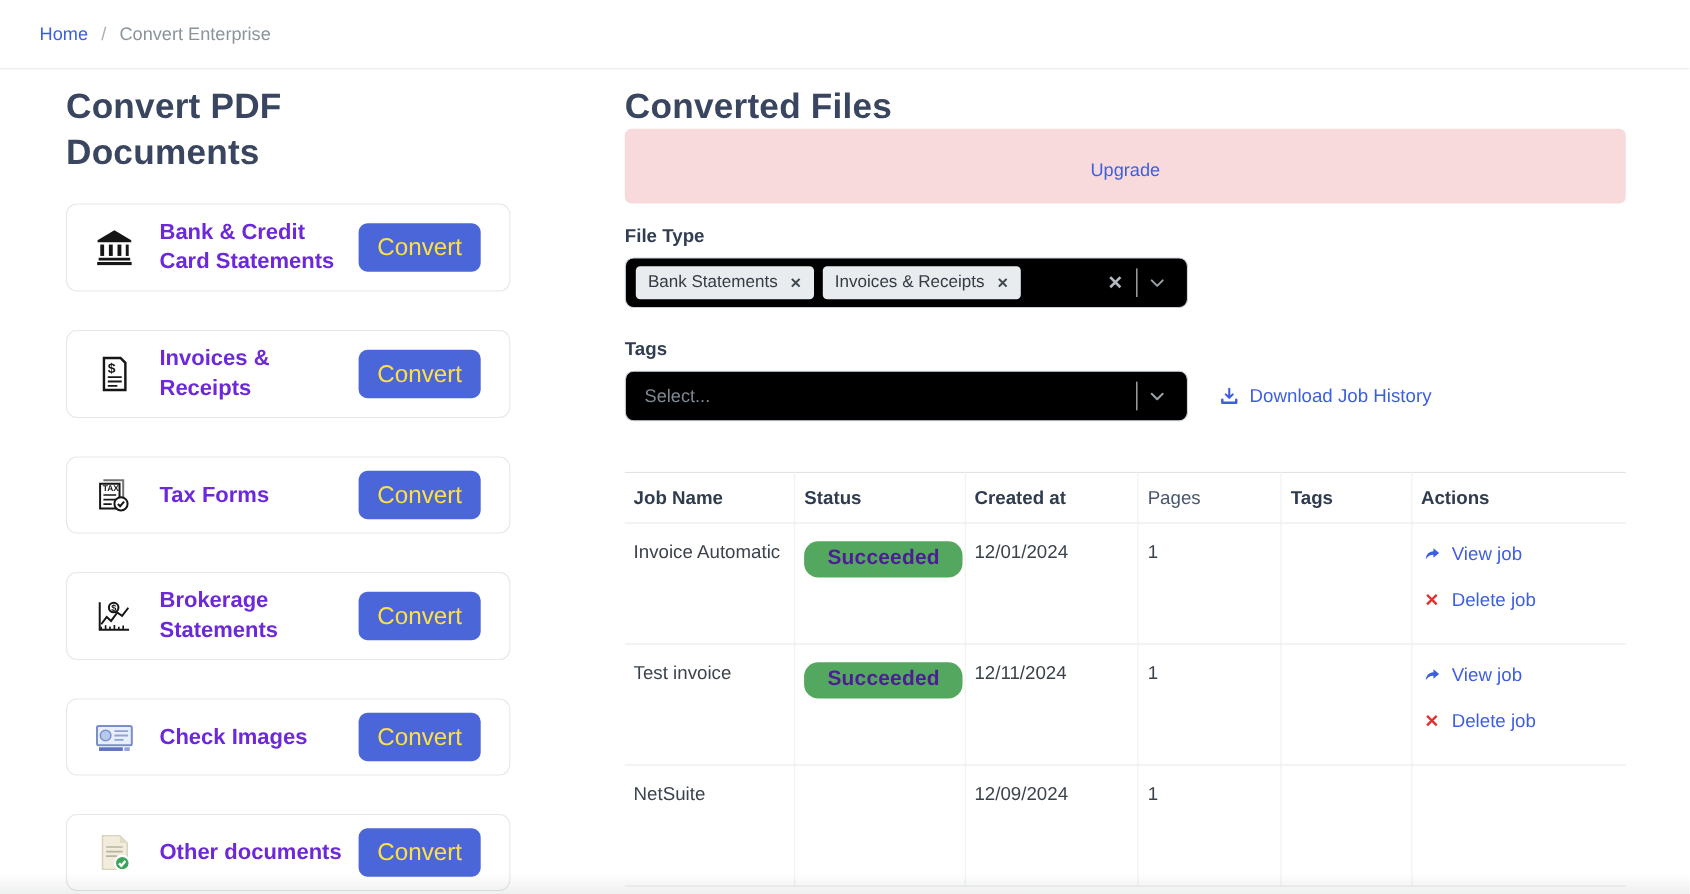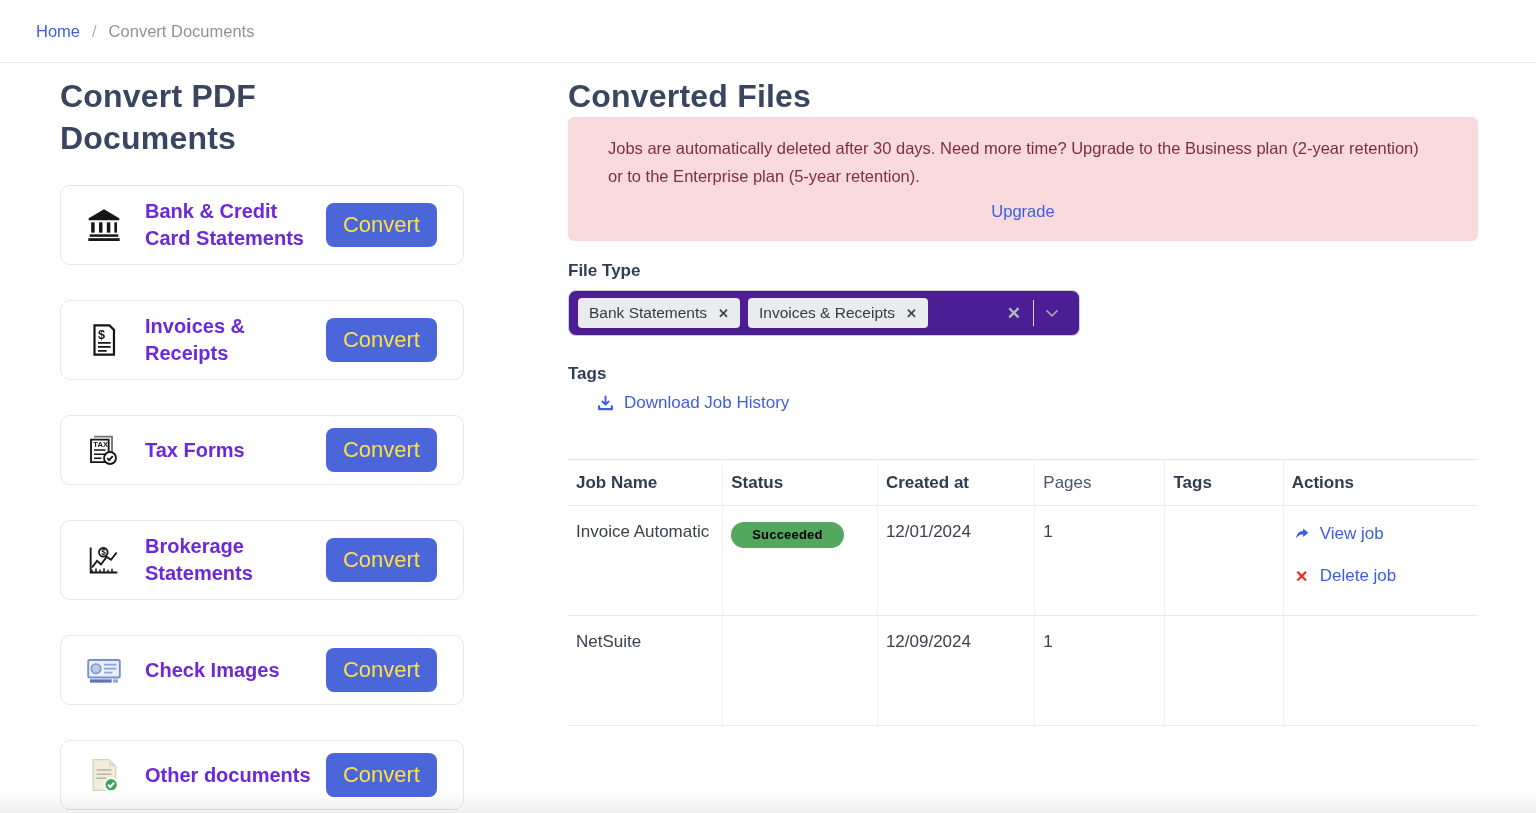--- a/index.html
+++ b/index.html
@@ -37,21 +37,21 @@
   
   .subtitle { font-size:16.5px; color:#68727f; margin:24px 0 16px; }
 
   .alert { background:#f8dadd; border-radius:6px; color:#7e2f3d; padding:17px 40px 16px;
            font-size:16.5px; line-height:28px; }
   .alert-link { display:block; text-align:center; color:#3d5ee0; margin-top:7px; cursor:pointer; }
 
   .filter-label { font-size:17px; font-weight:700; color:#313d52; margin:20px 0 9px; }
 
   .select { width:512px; min-height:46px; border:1px solid #ccd2d9; border-radius:8px;
-            display:flex; align-items:center; padding:5px 9px; cursor:pointer; background:#4c1d95; }
+            display:flex; align-items:center; padding:5px 9px; cursor:pointer; background:#000000; }
   .select-fill { flex:1; display:flex; align-items:center; flex-wrap:wrap; }
   .chip { background:#e9ecef; border-radius:4px; padding:6px 11px; font-size:15.5px;
           color:#343b44; display:inline-flex; align-items:center; margin:2px 8px 2px 0;
           white-space:nowrap; }
   .chip-x { font-weight:700; font-size:13px; color:#3f4750; margin-left:11px; cursor:pointer; }
   .placeholder { color:#7f8893; font-size:16.5px; padding-left:8px; }
   .sel-clear { color:#b3bac1; font-size:17px; font-weight:700; margin:0 12px; cursor:pointer; }
   .sel-div { width:1px; height:26px; background:#d4d9de; }
   .sel-chevron { margin:0 8px; display:flex; cursor:pointer; }
 
@@ -66,38 +66,38 @@
                        padding:9px 8px; }
   .jobs thead th { border-top:1px solid #dfe3e7; font-size:17px; font-weight:700;
                    color:#2f3b4e; padding:13px 8px 12px; }
   .jobs th:not(:last-child), .jobs td:not(:last-child){ border-right:1px solid #eef0f2; }
   .jobs thead th.th-light { font-weight:400; color:#49566b; }
   .col-name{width:17%} .col-status{width:17%} .col-created{width:17.3%}
   .col-pages{width:14.3%} .col-tags{width:13%} .col-actions{width:21.4%}
   .jobs td { height:110px; font-size:17px; color:#3a424c; padding-top:16px; }
   .td-name { white-space:nowrap; overflow:hidden; }
   .td-created, .td-pages { color:#272e37; }
-  .badge-success { display:inline-block; background:#54a75e; color:#000000; font-size:13px;
+  .badge-success { display:inline-block; background:#54a75e; color:#4c1d95; font-size:19px;
                    font-weight:700; padding:5px 21px 6px; border-radius:13px; letter-spacing:.2px; }
   .action-link { display:flex; align-items:center; color:#3d5ee0; font-size:17px;
                  cursor:pointer; margin-top:2px; }
   .action-link + .action-link { margin-top:22px; }
   .action-ico { width:20px; margin-right:8px; display:inline-flex; justify-content:center; }
   .del-x { color:#e03131; font-weight:800; font-size:16px; font-style:normal; }
 
   .bottom-scrim { position:fixed; left:0; right:0; bottom:0; height:20px; pointer-events:none;
                   background:linear-gradient(to bottom, rgba(40,45,50,0), rgba(40,45,50,.08)); }
 </style>
 </head>
 <body>
 
 <div class="topbar">
   <a class="crumb-home">Home</a>
   <span class="crumb-sep">/</span>
-  <span class="crumb-cur">Convert Documents</span>
+  <span class="crumb-cur">Convert Enterprise</span>
 </div>
 
 <div class="container">
 
   <div class="left-col">
     <h1 class="page-h">Convert PDF Documents</h1>
 
     <div class="card">
       <span class="card-icon">
         <svg width="40" height="40" viewBox="0 0 24 24">
@@ -183,21 +183,20 @@
       </span>
       <span class="card-label">Other documents</span>
       <button class="btn-convert">Convert</button>
     </div>
   </div>
 
   <div class="right-col">
     <h1 class="page-h">Converted Files</h1>
 
     <div class="alert">
-      <span>Jobs are automatically deleted after 30 days. Need more time? Upgrade to the Business plan (2-year retention) or to the Enterprise plan (5-year retention).</span>
       <a class="alert-link">Upgrade</a>
     </div>
 
     <div class="filter-label">File Type</div>
     <div class="select">
       <div class="select-fill">
         <span class="chip">
           <span>Bank Statements</span>
           <span class="chip-x">✕</span>
         </span>
@@ -210,20 +209,31 @@
       <span class="sel-div"></span>
       <span class="sel-chevron">
         <svg width="20" height="20" viewBox="0 0 24 24" fill="none" stroke="#99a1aa" stroke-width="2.2" stroke-linecap="round" stroke-linejoin="round">
             <path d="M6 9.5l6 6 6-6"></path>
           </svg>
       </span>
     </div>
 
     <div class="filter-label" style="margin-top:28px">Tags</div>
     <div class="tags-row">
+      <div class="select">
+        <div class="select-fill">
+          <span class="placeholder">Select...</span>
+        </div>
+        <span class="sel-div"></span>
+        <span class="sel-chevron">
+          <svg width="20" height="20" viewBox="0 0 24 24" fill="none" stroke="#99a1aa" stroke-width="2.2" stroke-linecap="round" stroke-linejoin="round">
+              <path d="M6 9.5l6 6 6-6"></path>
+            </svg>
+        </span>
+      </div>
       <a class="download-link">
         <svg width="19" height="19" viewBox="0 0 24 24" fill="none" stroke="#3d5ee0" stroke-width="2.4" stroke-linecap="round" stroke-linejoin="round">
           <path d="M12 3v10M8 9.5l4 4 4-4"></path>
             <path d="M4 15.5v3.7h16v-3.7" stroke-width="2.8"></path>
         </svg>
         <span>Download Job History</span>
       </a>
     </div>
 
     <table class="jobs">
@@ -253,20 +263,41 @@
               </span>
               <span>View job</span>
             </a>
             <a class="action-link">
               <span class="action-ico del-x">✕</span>
               <span>Delete job</span>
             </a>
           </td>
         </tr>
         <tr>
+          <td class="td-name">Test invoice</td>
+          <td><span class="badge-success">Succeeded</span></td>
+          <td class="td-created">12/11/2024</td>
+          <td class="td-pages">1</td>
+          <td></td>
+          <td>
+            <a class="action-link">
+              <span class="action-ico">
+                <svg width="18" height="18" viewBox="0 0 24 24">
+                    <path fill="#3d5ee0" d="M13.5 4.5v3.6C7.8 8.4 4.8 12 4.2 18c2.6-3.9 5.4-5.6 9.3-5.6v3.6l6.9-5.75-6.9-5.75z"></path>
+                  </svg>
+              </span>
+              <span>View job</span>
+            </a>
+            <a class="action-link">
+              <span class="action-ico del-x">✕</span>
+              <span>Delete job</span>
+            </a>
+          </td>
+        </tr>
+        <tr>
           <td class="td-name">NetSuite</td>
           <td></td>
           <td class="td-created">12/09/2024</td>
           <td class="td-pages">1</td>
           <td></td>
           <td>
             
             
           </td>
         </tr>

